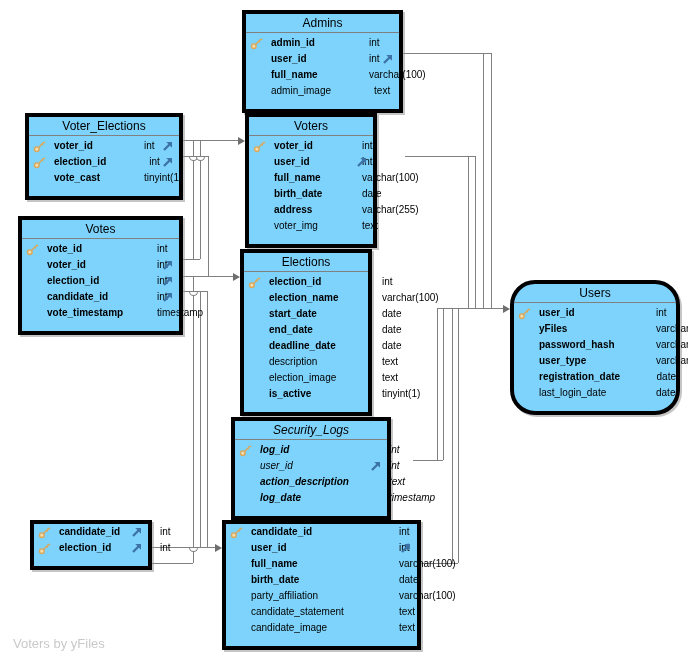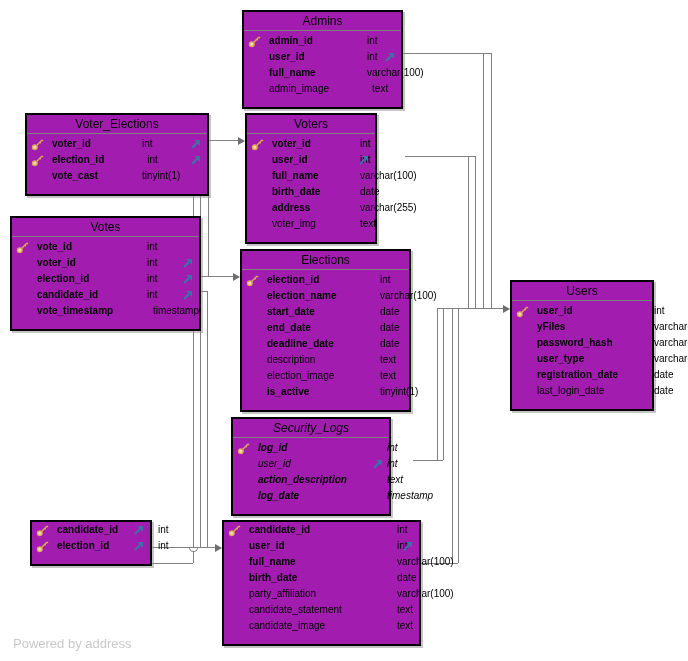--- a/index.html
+++ b/index.html
@@ -1,19 +1,19 @@
 <!DOCTYPE html>
 <html><head>
 <meta charset="utf-8">
 <style>
   html,body{margin:0;padding:0;background:#ffffff;}
   .canvas{position:relative;width:688px;height:661px;background:#ffffff;overflow:hidden;
           font-family:"Liberation Sans",sans-serif;}
   
-  .table{position:absolute;background:#a21caf;border:2px solid #000000;
+  .table{position:absolute;background:#7dd3fc;border:4px solid #000000;
          box-shadow:2px 2px 0 rgba(150,150,150,.55);box-sizing:border-box;padding-bottom:10px;}
   .t-header{height:18px;line-height:18px;text-align:center;font-size:12px;color:#000;
             border-bottom:1px solid #808080;margin-bottom:2px;}
   .row{position:relative;height:16px;line-height:16px;font-size:10px;color:#000;
        display:flex;align-items:center;white-space:nowrap;padding-left:4px;}
   .cell-icon{width:21px;flex:0 0 21px;display:inline-flex;align-items:center;}
   .f-name{display:inline-block;min-width:var(--nw);padding-right:3px;box-sizing:border-box;}
   .f-name.b{font-weight:bold;}
   .f-type{color:#000;margin-left:40px;}
   .fk{position:absolute;right:5px;top:2px;width:12px;height:12px;}
@@ -92,21 +92,21 @@
           <span class="cell-icon"></span>
           <span class="f-name b">full_name</span>
           <span class="f-type">varchar(100)</span>
         </div>
         <div class="row">
           <span class="cell-icon"></span>
           <span class="f-name">admin_image</span>
           <span class="f-type">text</span>
         </div>
       </div>
-      <div class="table" style="left: 25px; top: 113px; width: 184px; --nw: 50px;">
+      <div class="table" style="left: 25px; top: 113px; width: 158px; --nw: 50px;">
         <div class="t-header">Voter_Elections</div>
         <div class="row">
           <span class="cell-icon">
             <svg width="13" height="13" viewBox="0 0 13 13">
               <circle cx="3.8" cy="9.2" r="2.3" fill="#F3DCAE" stroke="#DBA758" stroke-width="1.4"></circle>
               <path d="M5.6 7.4 L11 2 M11 2 L12 3 M8.8 4.2 L9.8 5.2" fill="none" stroke="#DBA758" stroke-width="1.4"></path>
             </svg>
           </span>
           <span class="f-name b">voter_id</span>
           <span class="f-type">int</span>
@@ -170,21 +170,21 @@
           <span class="cell-icon"></span>
           <span class="f-name b">address</span>
           <span class="f-type">varchar(255)</span>
         </div>
         <div class="row">
           <span class="cell-icon"></span>
           <span class="f-name">voter_img</span>
           <span class="f-type">text</span>
         </div>
       </div>
-      <div class="table" style="left: 10px; top: 216px; width: 191px; --nw: 70px;">
+      <div class="table" style="left: 18px; top: 216px; width: 165px; --nw: 70px;">
         <div class="t-header">Votes</div>
         <div class="row">
           <span class="cell-icon">
             <svg width="13" height="13" viewBox="0 0 13 13">
               <circle cx="3.8" cy="9.2" r="2.3" fill="#F3DCAE" stroke="#DBA758" stroke-width="1.4"></circle>
               <path d="M5.6 7.4 L11 2 M11 2 L12 3 M8.8 4.2 L9.8 5.2" fill="none" stroke="#DBA758" stroke-width="1.4"></path>
             </svg>
           </span>
           <span class="f-name b">vote_id</span>
           <span class="f-type">int</span>
@@ -215,21 +215,21 @@
               <path d="M2 10 L7.5 4.5" stroke="#3D72A8" stroke-width="2.3" fill="none"></path>
               <polygon points="4.3,2 10,2 10,7.7" fill="#3D72A8"></polygon>
             </svg></span>
         </div>
         <div class="row">
           <span class="cell-icon"></span>
           <span class="f-name b">vote_timestamp</span>
           <span class="f-type">timestamp</span>
         </div>
       </div>
-      <div class="table" style="left: 240px; top: 249px; width: 171px; --nw: 73px;">
+      <div class="table" style="left: 240px; top: 249px; width: 132px; --nw: 73px;">
         <div class="t-header">Elections</div>
         <div class="row">
           <span class="cell-icon">
             <svg width="13" height="13" viewBox="0 0 13 13">
               <circle cx="3.8" cy="9.2" r="2.3" fill="#F3DCAE" stroke="#DBA758" stroke-width="1.4"></circle>
               <path d="M5.6 7.4 L11 2 M11 2 L12 3 M8.8 4.2 L9.8 5.2" fill="none" stroke="#DBA758" stroke-width="1.4"></path>
             </svg>
           </span>
           <span class="f-name b">election_id</span>
           <span class="f-type">int</span>
@@ -263,21 +263,21 @@
           <span class="cell-icon"></span>
           <span class="f-name">election_image</span>
           <span class="f-type">text</span>
         </div>
         <div class="row">
           <span class="cell-icon"></span>
           <span class="f-name b">is_active</span>
           <span class="f-type">tinyint(1)</span>
         </div>
       </div>
-      <div class="table" style="left: 510px; top: 280px; width: 144px; --nw: 77px;">
+      <div class="table" style="left: 510px; top: 280px; width: 170px; border-radius: 25px; --nw: 77px;">
         <div class="t-header">Users</div>
         <div class="row">
           <span class="cell-icon">
             <svg width="13" height="13" viewBox="0 0 13 13">
               <circle cx="3.8" cy="9.2" r="2.3" fill="#F3DCAE" stroke="#DBA758" stroke-width="1.4"></circle>
               <path d="M5.6 7.4 L11 2 M11 2 L12 3 M8.8 4.2 L9.8 5.2" fill="none" stroke="#DBA758" stroke-width="1.4"></path>
             </svg>
           </span>
           <span class="f-name b">user_id</span>
           <span class="f-type">int</span>
@@ -410,14 +410,14 @@
           <span class="f-name">candidate_statement</span>
           <span class="f-type">text</span>
         </div>
         <div class="row">
           <span class="cell-icon"></span>
           <span class="f-name">candidate_image</span>
           <span class="f-type">text</span>
         </div>
       </div>
     </div>
-  <div class="watermark">Powered by address</div>
+  <div class="watermark">Voters by yFiles</div>
 </div>
 
 </body></html>

